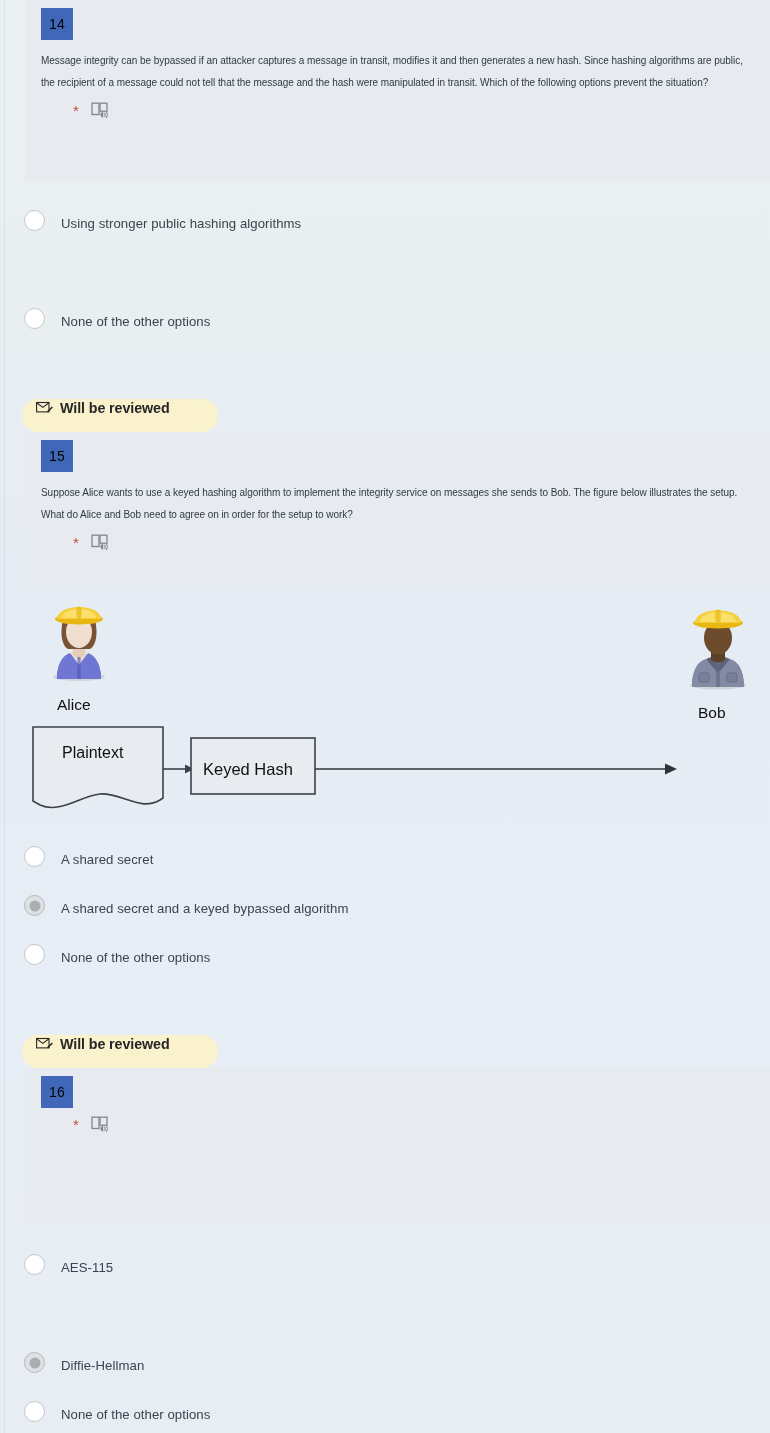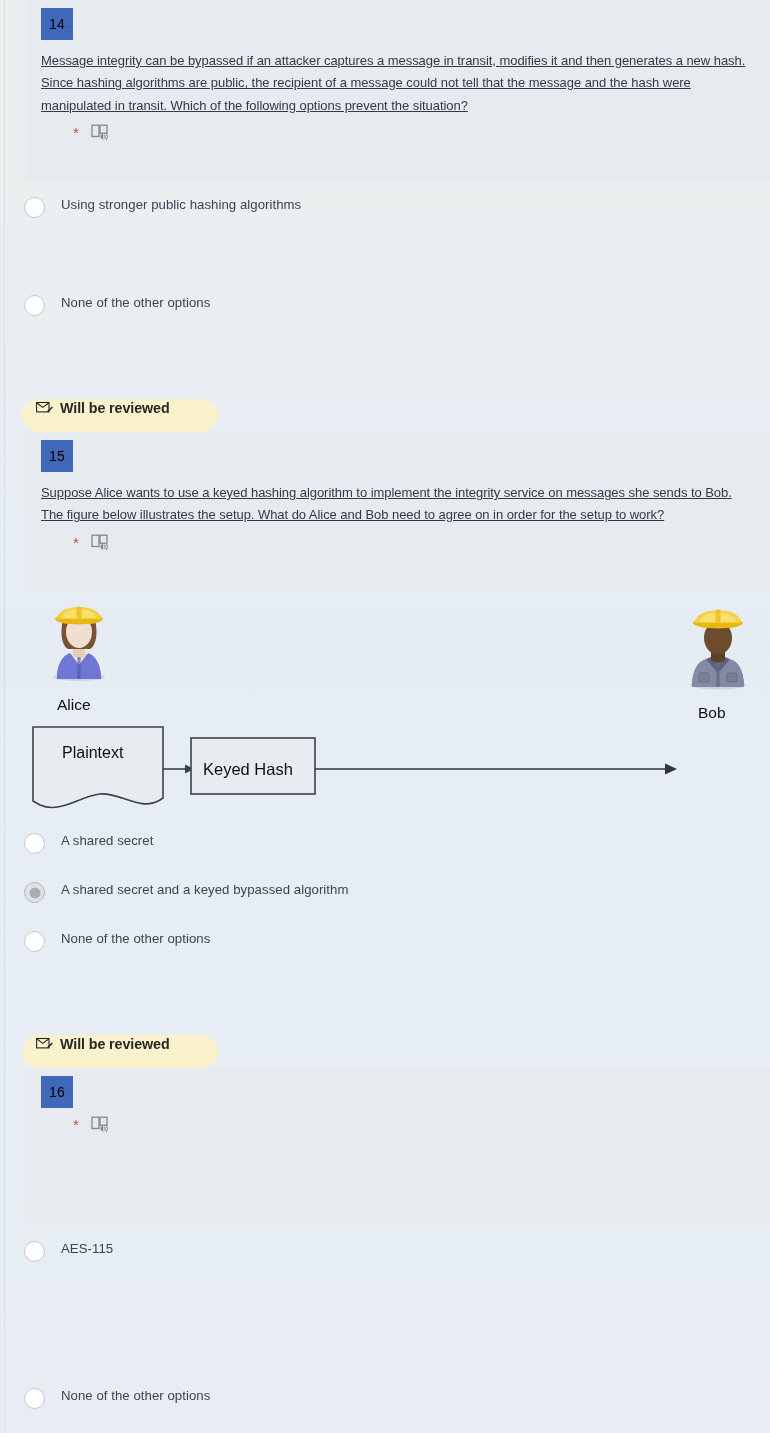--- a/index.html
+++ b/index.html
@@ -34,25 +34,24 @@
     width:32px;height:32px;
     background:#4168b8;
     color:#000000;
     font-size:14px;
     display:flex;align-items:center;justify-content:center;
     margin:8px 0 0 16px;
     letter-spacing:.2px;
   }
   .qtext{
     margin:10px 22px 0 16px;
-    font-size:13px;
+    font-size:10px;
     line-height:22.3px;
     color:#2f3a46;
     letter-spacing:-.05px;
-    text-decoration:underline;
   }
   .qmeta{
     margin:2px 0 0 14px;
     height:28px;
     display:flex;align-items:center;gap:12px;
   }
   .req-star{color:#c94a42;font-size:15px;line-height:1;padding-left:34px;}
   .read-icon{display:inline-block;width:18px;height:17px;opacity:.72;}
 
   
@@ -66,21 +65,21 @@
     box-sizing:border-box;
   }
   .review-badge .rb-label{
     font-size:14.3px;font-weight:bold;color:#262626;letter-spacing:-.1px;
   }
   .rb-icon{width:17px;height:14px;display:block;}
 
   
   .opt{
     position:absolute;left:0;width:770px;height:34px;
-    display:flex;align-items:flex-start;
+    display:flex;align-items:flex-end;
   }
   .radio{
     width:21px;height:21px;border-radius:50%;
     box-sizing:border-box;
     margin-left:24px;
     background:#fff;
     border:1.4px solid #c2c6c9;
     flex:0 0 auto;
     position:relative;
   }
@@ -266,18 +265,22 @@
           <path d="M15 9.6 a4.4 4.4 0 0 1 0 6.2" fill="none" stroke="#5c6269" stroke-width="1.1"></path>
         </svg>
       </span>
     </div>
   </div>
 
   <div class="opt" style="top:1241px;">
     <span class="radio"></span>
     <span class="opt-label">AES-115</span>
   </div>
+  <div class="opt" style="top:1339px;">
+    <span class="radio sel"></span>
+    <span class="opt-label">Diffie-Hellman</span>
+  </div>
   <div class="opt" style="top:1388px;">
     <span class="radio"></span>
     <span class="opt-label">None of the other options</span>
   </div>
 
 </div>
 
 </body></html>

